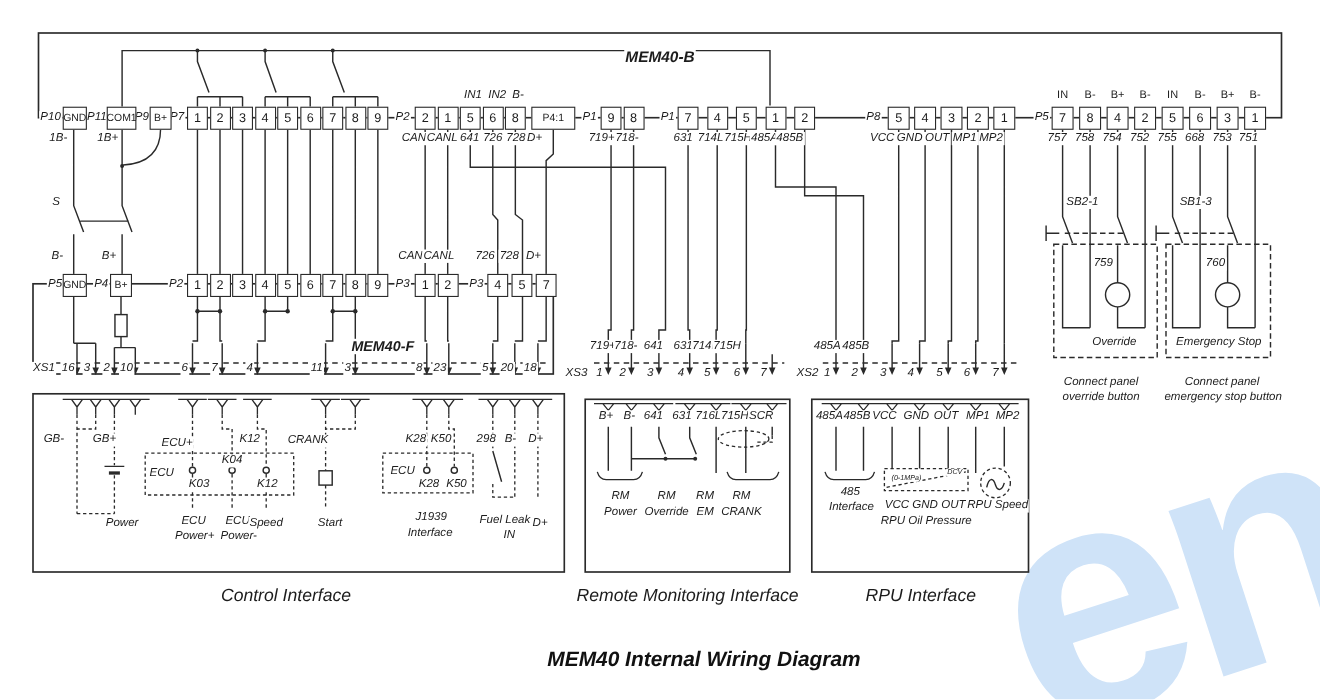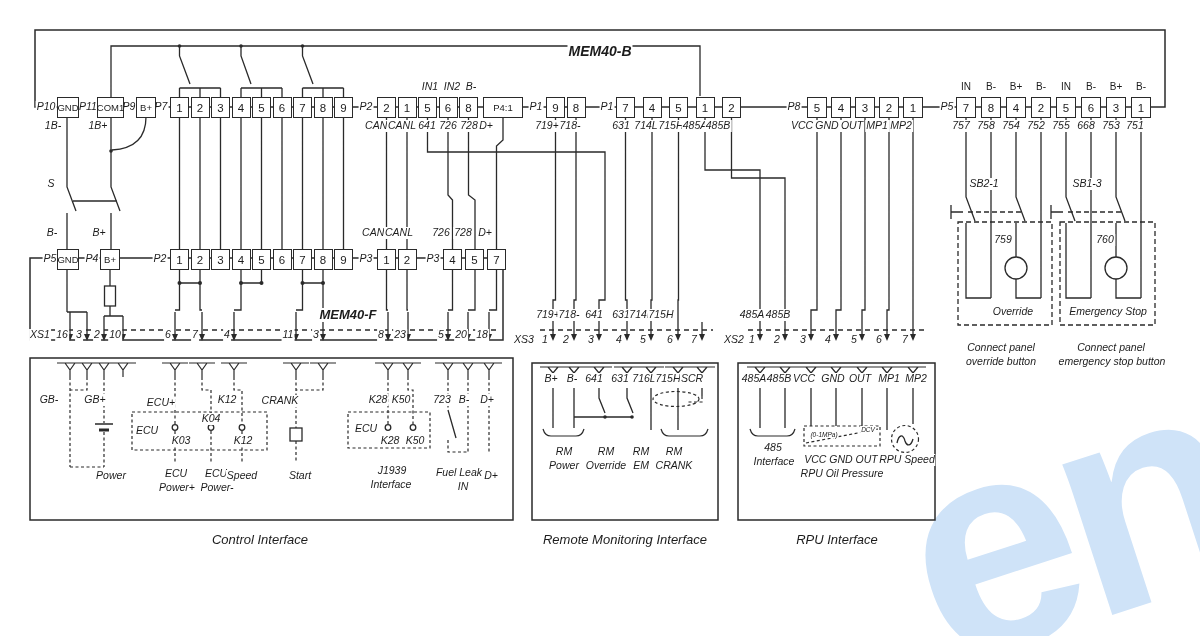--- a/index.html
+++ b/index.html
@@ -3,21 +3,21 @@
 <meta charset="utf-8">
 <style>
   html,body{margin:0;padding:0;background:#fff}
   #stage{position:relative;width:1200px;height:636px;background:#fff;overflow:hidden;font-family:"Liberation Sans",sans-serif}
   .wm{position:absolute;left:905px;top:370px;font:bold 300px "Liberation Sans",sans-serif;color:#cfe3f8;transform:rotate(-18deg);z-index:0;letter-spacing:-12px;line-height:1}
   svg.wires{position:absolute;left:0;top:0;z-index:1}
   .L{position:absolute;transform:translateX(-50%);font-size:10.5px;line-height:1.1;color:#1c1c1c;background:#fff;padding:0 1px;white-space:nowrap;z-index:2}
   .S2{font-size:6.5px}
   .H1{font-size:14px;font-weight:bold}
   .H2{font-size:13px;font-weight:bold}
-  .C{font-size:13px}
+  .C{font-size:16px}
   .T{position:absolute;transform:translateX(-50%);font-size:19px;font-weight:bold;color:#111;z-index:2;white-space:nowrap}
   .B{position:absolute;box-sizing:border-box;height:21px;border:1.5px solid #2a2a2a;background:#fff;font-size:9.5px;color:#1c1c1c;display:flex;align-items:center;justify-content:center;z-index:2}
   .strip{position:absolute;display:flex;gap:var(--g);z-index:2}
   .tcell{box-sizing:border-box;width:var(--w);height:21px;border:1.5px solid #2a2a2a;background:#fff;font-size:11.5px;color:#1c1c1c;display:flex;align-items:center;justify-content:center}
   .lcell{box-sizing:border-box;width:var(--w);text-align:center;font-size:10px;color:#1c1c1c;background:#fff}
 </style>
 </head>
 <body>
 
 <div id="stage">
@@ -313,21 +313,21 @@
   <i class="L" style="left:280px;top:395px">CRANK</i>
   <i class="L" style="left:147px;top:425px">ECU</i>
   <i class="L" style="left:181px;top:435px">K03</i>
   <i class="L" style="left:211px;top:413px">K04</i>
   <i class="L" style="left:243px;top:435px">K12</i>
   <i class="L" style="left:378px;top:394px">K28</i>
   <i class="L" style="left:401px;top:394px">K50</i>
   <i class="L" style="left:366px;top:423px">ECU</i>
   <i class="L" style="left:390px;top:435px">K28</i>
   <i class="L" style="left:415px;top:435px">K50</i>
-  <i class="L" style="left:442px;top:394px">723</i>
+  <i class="L" style="left:442px;top:394px">298</i>
   <i class="L" style="left:464px;top:394px">B-</i>
   <i class="L" style="left:487px;top:394px">D+</i>
   <i class="L" style="left:111px;top:470px">Power</i>
   <i class="L" style="left:176px;top:468px">ECU</i>
   <i class="L" style="left:177px;top:482px">Power+</i>
   <i class="L" style="left:216px;top:468px">ECU</i>
   <i class="L" style="left:217px;top:482px">Power-</i>
   <i class="L" style="left:242px;top:470px">Speed</i>
   <i class="L" style="left:300px;top:470px">Start</i>
   <i class="L" style="left:392px;top:465px">J1939</i>
@@ -374,13 +374,14 @@
   <i class="L" style="left:1087px;top:178px">SB1-3</i>
   <i class="L" style="left:1003px;top:234px">759</i>
   <i class="L" style="left:1105px;top:234px">760</i>
   <i class="L" style="left:1013px;top:306px">Override</i>
   <i class="L" style="left:1108px;top:306px">Emergency Stop</i>
   <i class="L" style="left:1001px;top:342px">Connect panel</i>
   <i class="L" style="left:1001px;top:356px">override button</i>
   <i class="L" style="left:1111px;top:342px">Connect panel</i>
   <i class="L" style="left:1112px;top:356px">emergency stop button</i>
 
+  <i class="T" style="left:640px;top:589px">MEM40 Internal Wiring Diagram</i>
 </div>
 
 </body></html>

